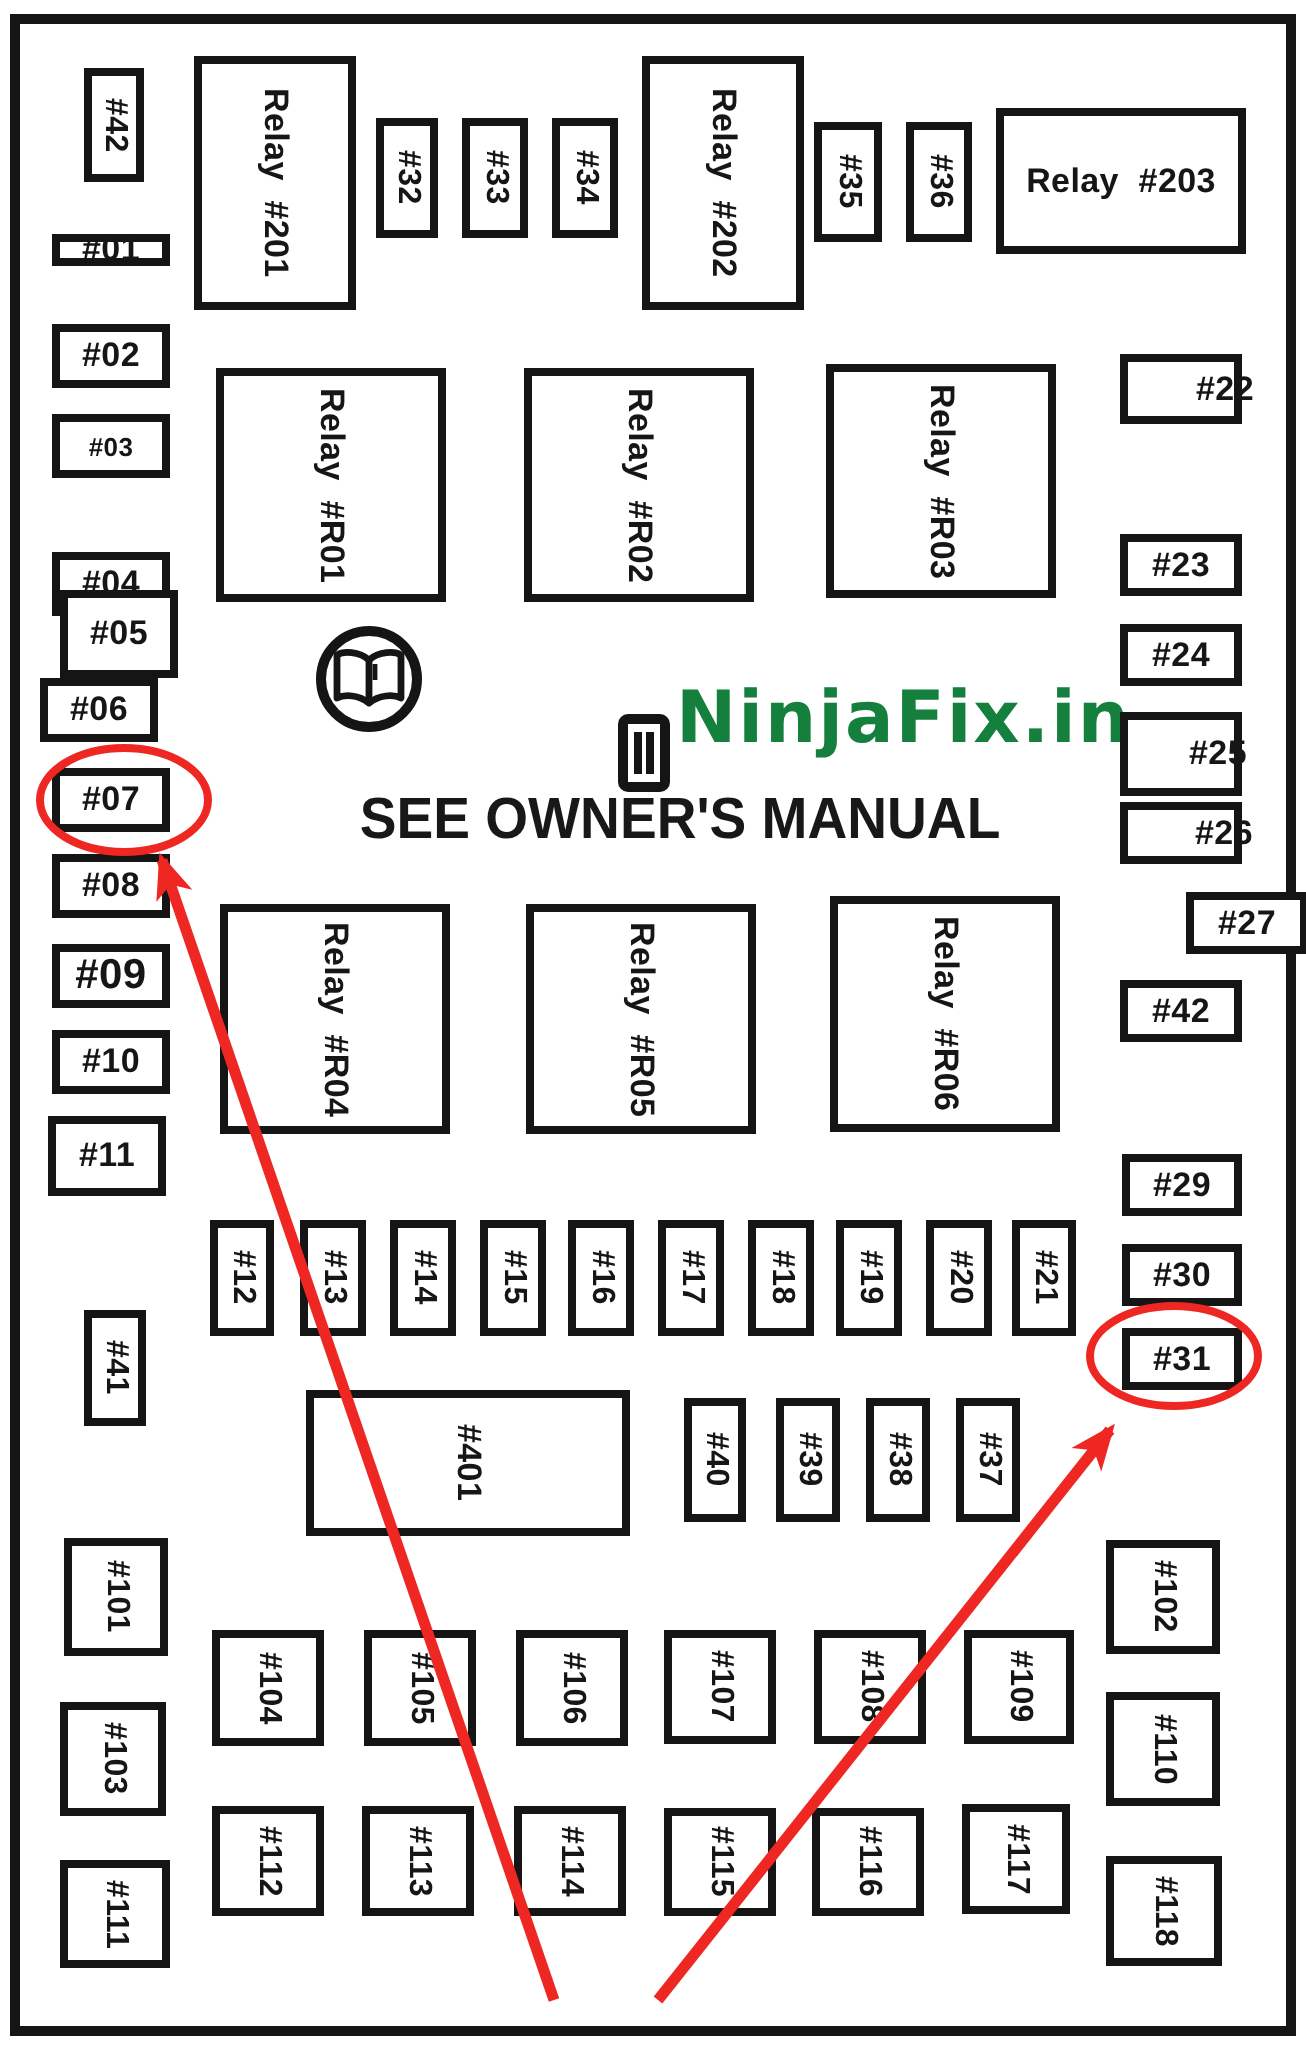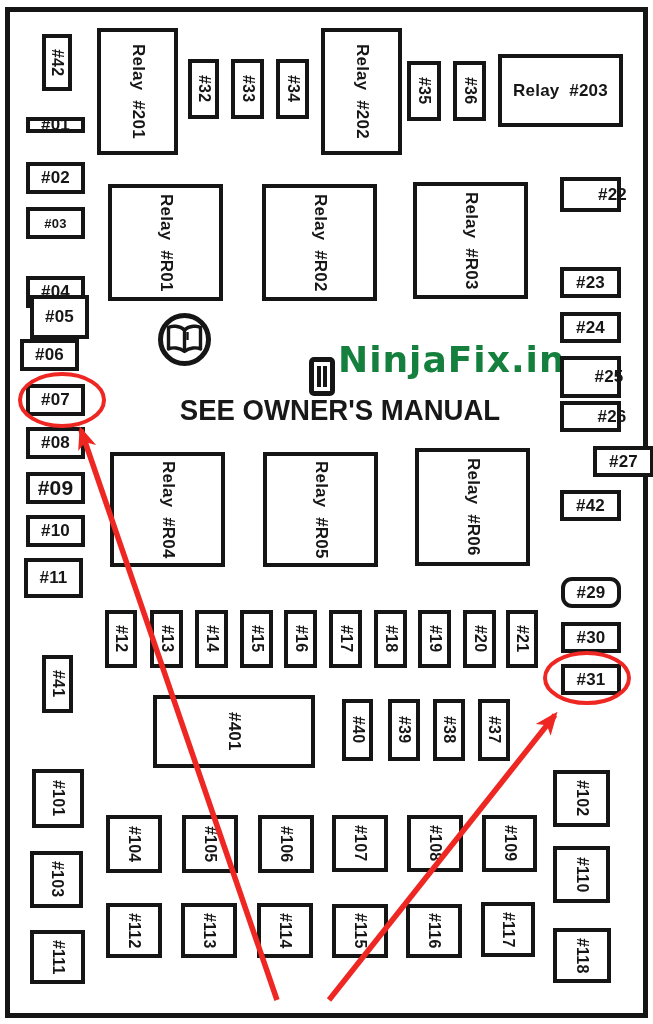--- a/index.html
+++ b/index.html
@@ -74,21 +74,21 @@
       <div class="box vert" style="left: 105px; top: 610px; width: 32px; height: 58px; font-size: 16px; border-color: rgb(21, 21, 21);"><span>#12</span></div>
       <div class="box vert" style="left: 150px; top: 610px; width: 33px; height: 58px; font-size: 16px; border-color: rgb(21, 21, 21);"><span>#13</span></div>
       <div class="box vert" style="left: 195px; top: 610px; width: 33px; height: 58px; font-size: 16px; border-color: rgb(21, 21, 21);"><span>#14</span></div>
       <div class="box vert" style="left: 240px; top: 610px; width: 33px; height: 58px; font-size: 16px; border-color: rgb(21, 21, 21);"><span>#15</span></div>
       <div class="box vert" style="left: 284px; top: 610px; width: 33px; height: 58px; font-size: 16px; border-color: rgb(21, 21, 21);"><span>#16</span></div>
       <div class="box vert" style="left: 329px; top: 610px; width: 33px; height: 58px; font-size: 16px; border-color: rgb(21, 21, 21);"><span>#17</span></div>
       <div class="box vert" style="left: 374px; top: 610px; width: 33px; height: 58px; font-size: 16px; border-color: rgb(21, 21, 21);"><span>#18</span></div>
       <div class="box vert" style="left: 418px; top: 610px; width: 33px; height: 58px; font-size: 16px; border-color: rgb(21, 21, 21);"><span>#19</span></div>
       <div class="box vert" style="left: 463px; top: 610px; width: 33px; height: 58px; font-size: 16px; border-color: rgb(21, 21, 21);"><span>#20</span></div>
       <div class="box vert" style="left: 506px; top: 610px; width: 32px; height: 58px; font-size: 16px; border-color: rgb(21, 21, 21);"><span>#21</span></div>
-      <div class="box" style="left: 561px; top: 577px; width: 60px; height: 31px; font-size: 17px; border-color: rgb(21, 21, 21); border-radius: 11px;"><span>#29</span></div>
+      <div class="box" style="left: 561px; top: 577px; width: 60px; height: 31px; font-size: 17px; border-color: rgb(21, 21, 21);"><span>#29</span></div>
       <div class="box" style="left: 561px; top: 622px; width: 60px; height: 31px; font-size: 17px; border-color: rgb(21, 21, 21);"><span>#30</span></div>
       <div class="box" style="left: 561px; top: 664px; width: 60px; height: 31px; font-size: 17px; border-color: rgb(21, 21, 21);"><span>#31</span></div>
       <div class="box vert" style="left: 42px; top: 655px; width: 31px; height: 58px; font-size: 16px; border-color: rgb(21, 21, 21);"><span>#41</span></div>
       <div class="box vert" style="left: 153px; top: 695px; width: 162px; height: 73px; font-size: 17px; border-color: rgb(21, 21, 21);"><span>#401</span></div>
       <div class="box vert" style="left: 342px; top: 699px; width: 31px; height: 62px; font-size: 16px; border-color: rgb(21, 21, 21);"><span>#40</span></div>
       <div class="box vert" style="left: 388px; top: 699px; width: 32px; height: 62px; font-size: 16px; border-color: rgb(21, 21, 21);"><span>#39</span></div>
       <div class="box vert" style="left: 433px; top: 699px; width: 32px; height: 62px; font-size: 16px; border-color: rgb(21, 21, 21);"><span>#38</span></div>
       <div class="box vert" style="left: 478px; top: 699px; width: 32px; height: 62px; font-size: 16px; border-color: rgb(21, 21, 21);"><span>#37</span></div>
       <div class="box vert" style="left: 32px; top: 769px; width: 52px; height: 59px; font-size: 16px; border-color: rgb(21, 21, 21);"><span>#101</span></div>
       <div class="box vert" style="left: 553px; top: 770px; width: 57px; height: 57px; font-size: 16px; border-color: rgb(21, 21, 21);"><span>#102</span></div>

